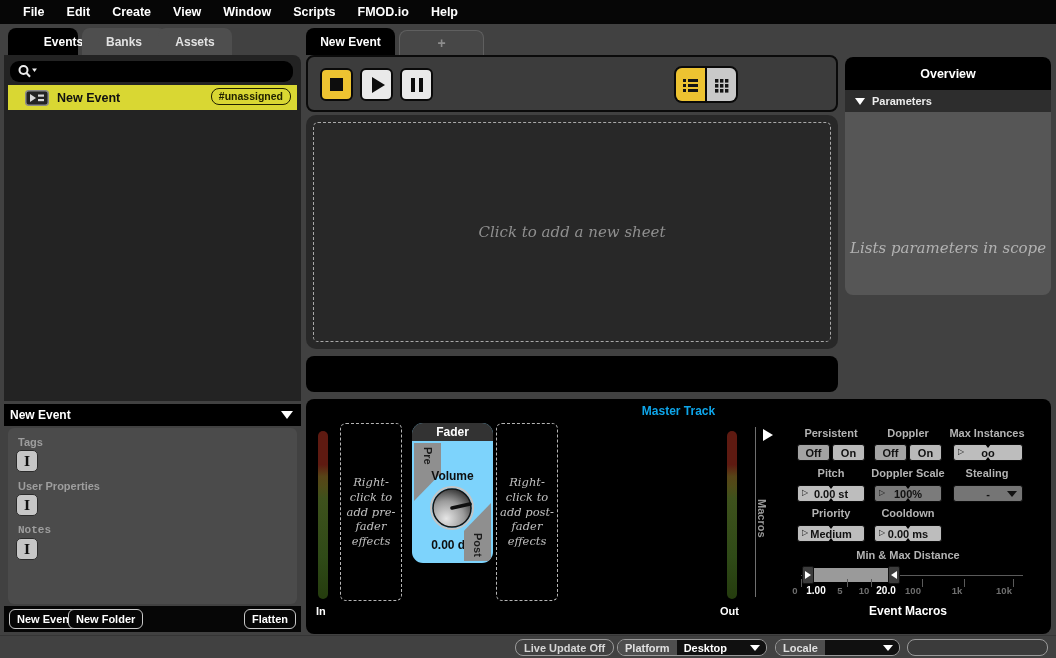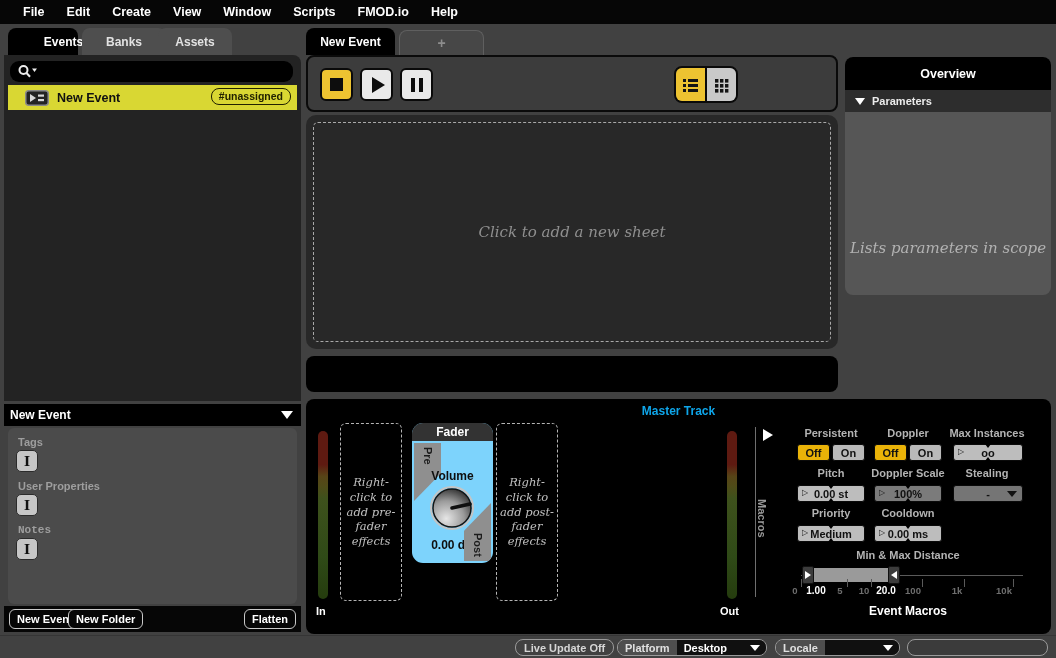--- a/index.html
+++ b/index.html
@@ -107,21 +107,21 @@
   .fader .volume-value{position:absolute;left:0;top:115px;width:100%;text-align:center;color:#0e0e0e;font-size:12px;font-weight:bold;}
   .m-divider{position:absolute;left:449px;top:28px;width:1px;height:170px;background:#6f6f6f;}
   .m-tri{position:absolute;left:457px;top:30px;width:0;height:0;border-top:6px solid transparent;
          border-bottom:6px solid transparent;border-left:10px solid #fff;cursor:pointer;}
   .macros-vtext{position:absolute;left:450px;top:100px;writing-mode:vertical-rl;color:#9a9a9a;font-size:11px;font-weight:bold;}
   
   .mlabel{position:absolute;transform:translateX(-50%);color:#b3b3b3;font-size:11px;font-weight:bold;white-space:nowrap;}
   .toggle{position:absolute;width:68px;height:17px;display:flex;gap:2px;}
   .toggle .half{flex:1;border:1px solid #0a0a0a;border-radius:3px;font-size:11px;font-weight:bold;color:#111;
                 display:flex;align-items:center;justify-content:center;cursor:pointer;box-sizing:border-box;}
-  .half.sel{background:#eab308;}
+  .half.sel{background:#a3a3a3;}
   .half.uns{background:#b9b9b9;}
   .spinner{position:absolute;width:68px;height:17px;border:1px solid #0a0a0a;border-radius:3px;box-sizing:border-box;
            display:flex;align-items:center;justify-content:center;cursor:pointer;}
   .spinner.light{background:#bdbdbd;}
   .spinner.dark{background:#7b7b7b;}
   .spinner .tri{position:absolute;left:4px;top:2px;font-size:8px;color:#1a1a1a;}
   .spinner .val{font-size:11px;font-weight:bold;color:#111;}
   .spinner:before,.spinner:after{content:"";position:absolute;left:50%;margin-left:-3px;
            border-left:3px solid transparent;border-right:3px solid transparent;}
   .spinner:before{top:-1px;border-top:4px solid #000;}

